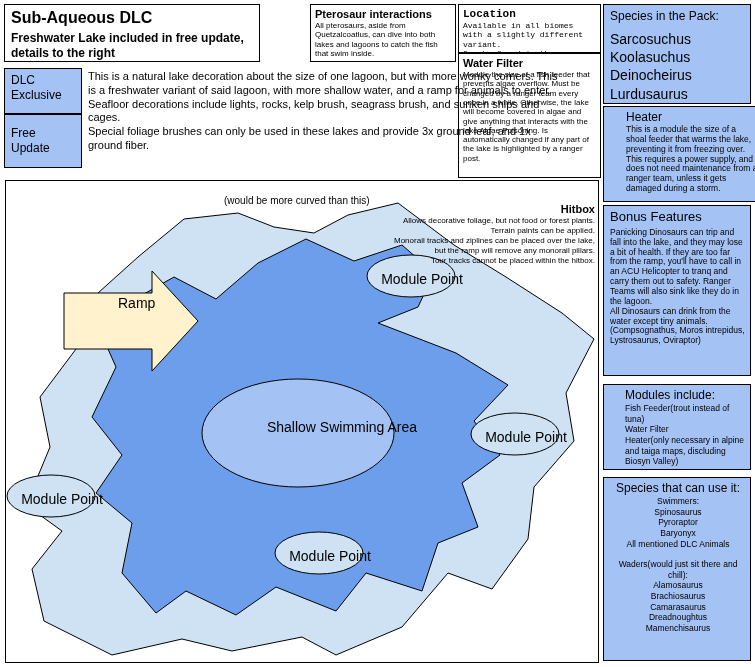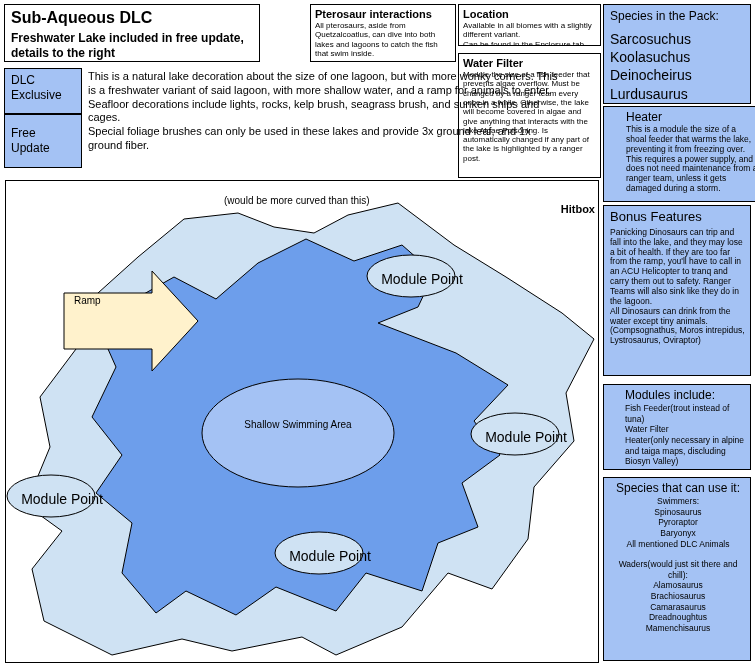--- a/index.html
+++ b/index.html
@@ -18,21 +18,21 @@
   .t-desc { font-size:11px; line-height:1.25; white-space:pre-line; }
   .t-list-lg { font-size:14px; line-height:1.3; }
   .t-list-sm { font-size:8.5px; line-height:1.25; }
 
   .pad { padding:4px 6px; }
   .pad-sm { padding:3px 4px; }
 
   #map { position:absolute; left:5px; top:180px; width:594px; height:483px; border:1px solid #000; background:#fff; }
   #map svg { position:absolute; left:0; top:0; }
 
-  .map-label { position:absolute; font-size:10px; text-align:center; }
+  .map-label { position:absolute; font-size:14px; text-align:center;margin-left:44px; }
   .module-label { position:absolute; width:112px; text-align:center; font-size:14px; }
 
   .note { position:absolute; left:218px; top:14px; width:175px; font-size:10px; line-height:1.2; }
   .hitbox-block { position:absolute; right:3px; top:22px; width:330px; text-align:right; }
   .hitbox-title { font-size:11px; font-weight:bold; line-height:1.2; }
   .hitbox-body  { font-size:8px; line-height:1.25; white-space:pre-line; }
 
   .desc { position:absolute; left:88px; top:70px; width:480px; }
 
   .center-v { display:flex; align-items:center; }
@@ -46,21 +46,21 @@
     <div class="t-lg">Sub-Aqueous DLC</div>
     <div class="t-sub">Freshwater Lake included in free update,
 details to the right</div>
   </div>
 
   <div class="box pad-sm" style="left:310px; top:4px; width:146px; height:58px;">
     <div class="t-med">Pterosaur interactions</div>
     <div class="t-body">All pterosaurs, aside from Quetzalcoatlus, can dive into both lakes and lagoons to catch the fish that swim inside.</div>
   </div>
 
-  <div class="box pad-sm" style="left:458px; top:4px; width:143px; height:42px;">
+  <div class="box pad-sm" style="left:458px; top:4px; width:143px; height:49px;font-family:Liberation Mono, monospace;">
     <div class="t-med">Location</div>
     <div class="t-body">Available in all biomes with a slightly different variant.
 Can be found in the Enclosure tab.</div>
   </div>
 
   <div class="box pad-sm" style="left:458px; top:53px; width:143px; height:125px;">
     <div class="t-med">Water Filter</div>
     <div class="t-body">Module the size of a fish feeder that prevents algae overflow. Must be changed by a ranger team every once in a while. Otherwise, the lake will become covered in algae and give anything that interacts with the lake Algae Poisoning. Is automatically changed if any part of the lake is highlighted by a ranger post.</div>
   </div>
 
@@ -139,20 +139,25 @@
       <ellipse cx="405" cy="95" rx="44" ry="21" fill="#cfe2f3" stroke="#000" stroke-width="1"></ellipse>
       <ellipse cx="509" cy="253" rx="44" ry="21" fill="#cfe2f3" stroke="#000" stroke-width="1"></ellipse>
       <ellipse cx="45" cy="315" rx="44" ry="21" fill="#cfe2f3" stroke="#000" stroke-width="1"></ellipse>
       <ellipse cx="313" cy="372" rx="44" ry="21" fill="#cfe2f3" stroke="#000" stroke-width="1"></ellipse>
     </svg>
 
     <div class="note">(would be more curved than this)</div>
 
     <div class="hitbox-block">
       <div class="hitbox-title">Hitbox</div>
+      <div class="hitbox-body">Allows decorative foliage, but not food or forest plants.
+Terrain paints can be applied.
+Monorail tracks and ziplines can be placed over the lake,
+but the ramp will remove any monorail pillars.
+Tour tracks cannot be placed within the hitbox.</div>
     </div>
 
     <div class="map-label" style="left:68px; top:114px; width:60px; text-align:left;">Ramp</div>
 
     <div class="map-label" style="left:212px; top:238px; width:160px;">Shallow Swimming Area</div>
 
     <div class="module-label" style="left:360px; top:90px;">Module Point</div>
     <div class="module-label" style="left:464px; top:248px;">Module Point</div>
     <div class="module-label" style="left:0px; top:310px;">Module Point</div>
     <div class="module-label" style="left:268px; top:367px;">Module Point</div>

